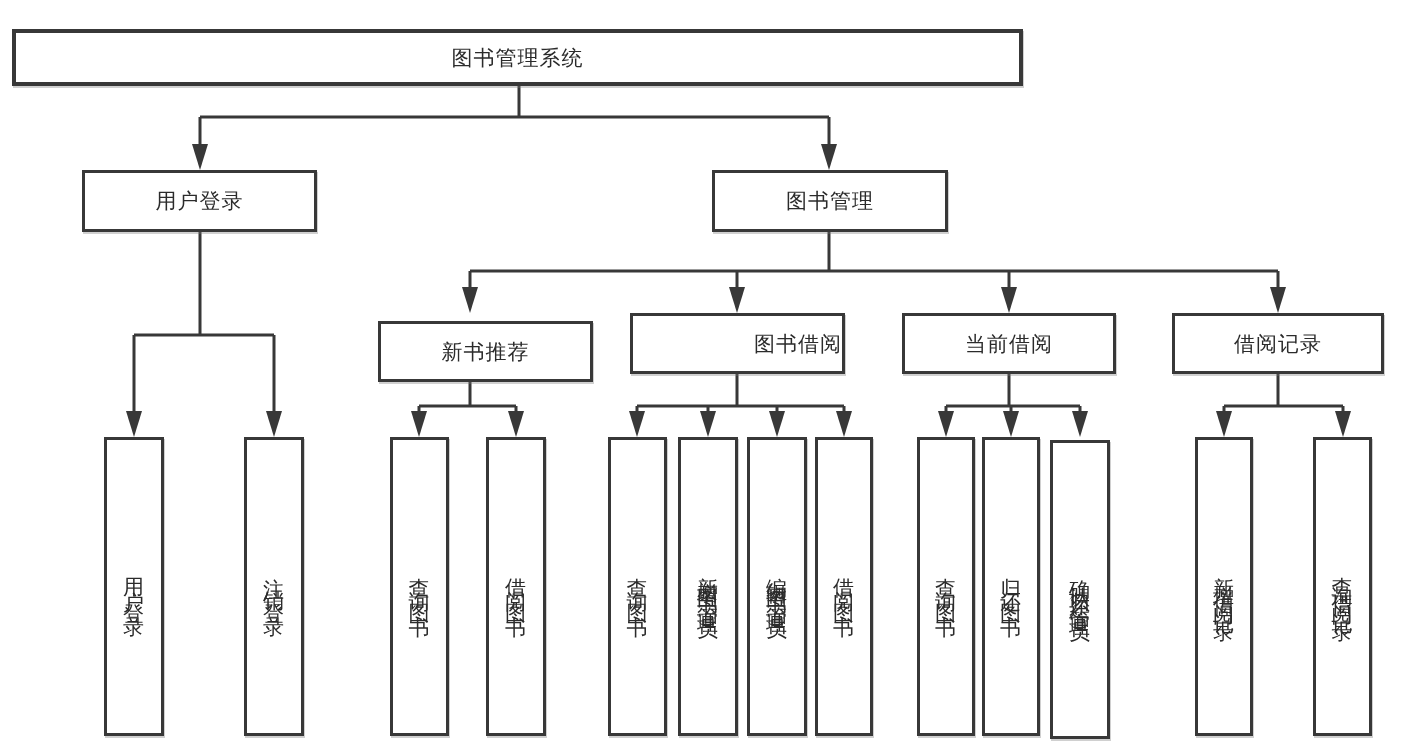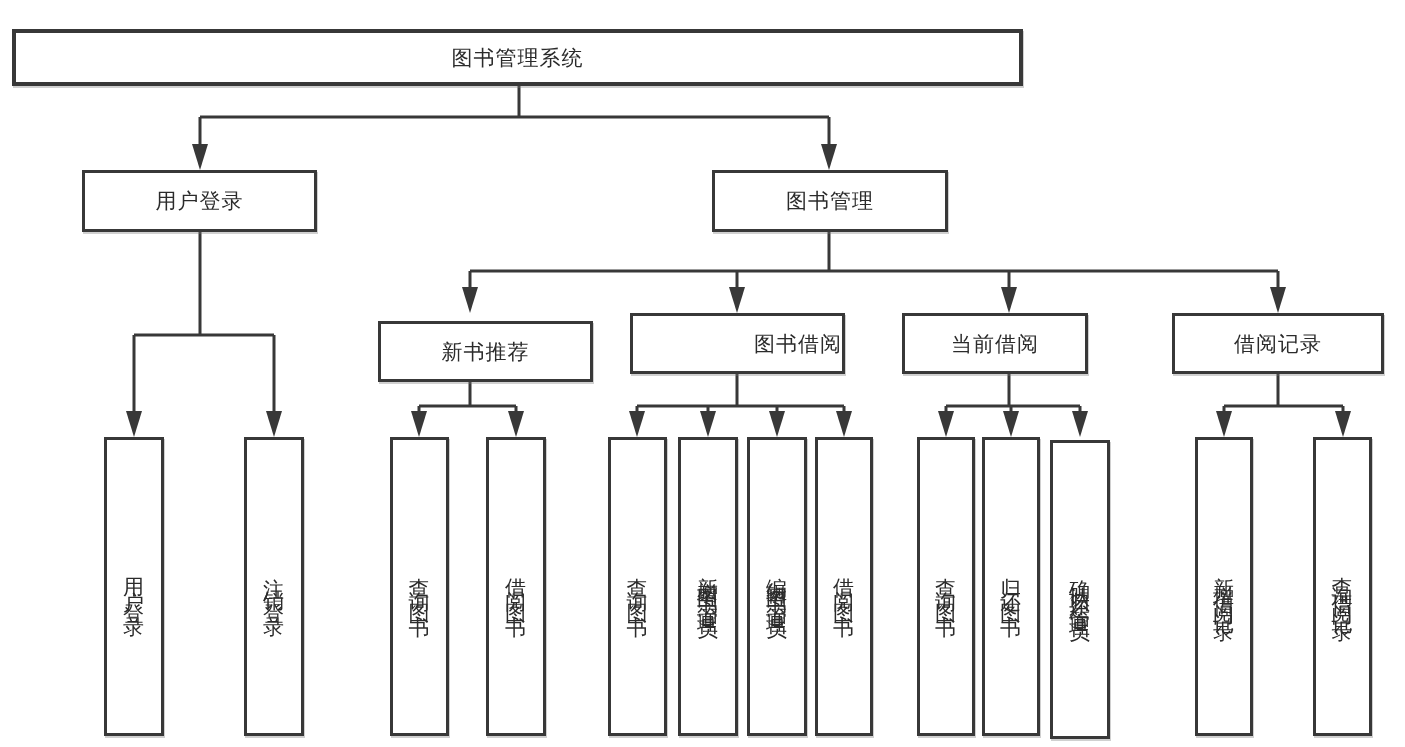--- a/index.html
+++ b/index.html
@@ -95,21 +95,21 @@
   <div class="node" style="left:712px; top:170px; width:236px; height:62px;">
     <span class="h-label">图书管理</span>
   </div>
 
   <div class="node" style="left:378px; top:313px; width:215px; height:61px;margin-top:8px;">
     <span class="h-label">新书推荐</span>
   </div>
   <div class="node" style="left:630px; top:313px; width:215px; height:61px;justify-content:flex-end;">
     <span class="h-label">图书借阅</span>
   </div>
-  <div class="node" style="left:902px; top:313px; width:186px; height:61px;">
+  <div class="node" style="left:902px; top:313px; width:214px; height:61px;">
     <span class="h-label">当前借阅</span>
   </div>
   <div class="node" style="left:1172px; top:313px; width:212px; height:61px;">
     <span class="h-label">借阅记录</span>
   </div>
 
   <div class="node len4" style="left:104px; top:437px; width:60px; height:299px;">
     <span class="v-label">用户登录</span>
   </div>
   <div class="node len4" style="left:244px; top:437px; width:60px; height:299px;">

